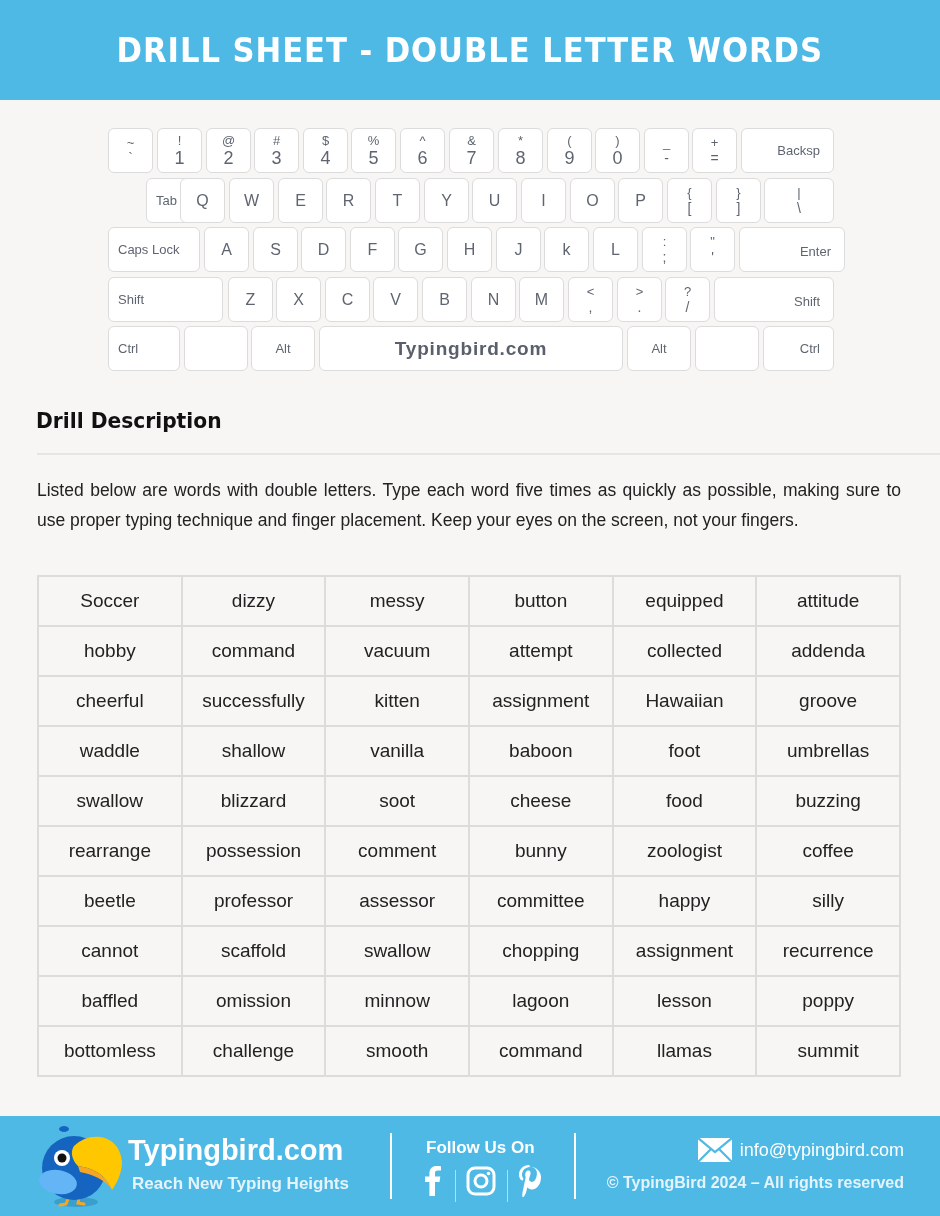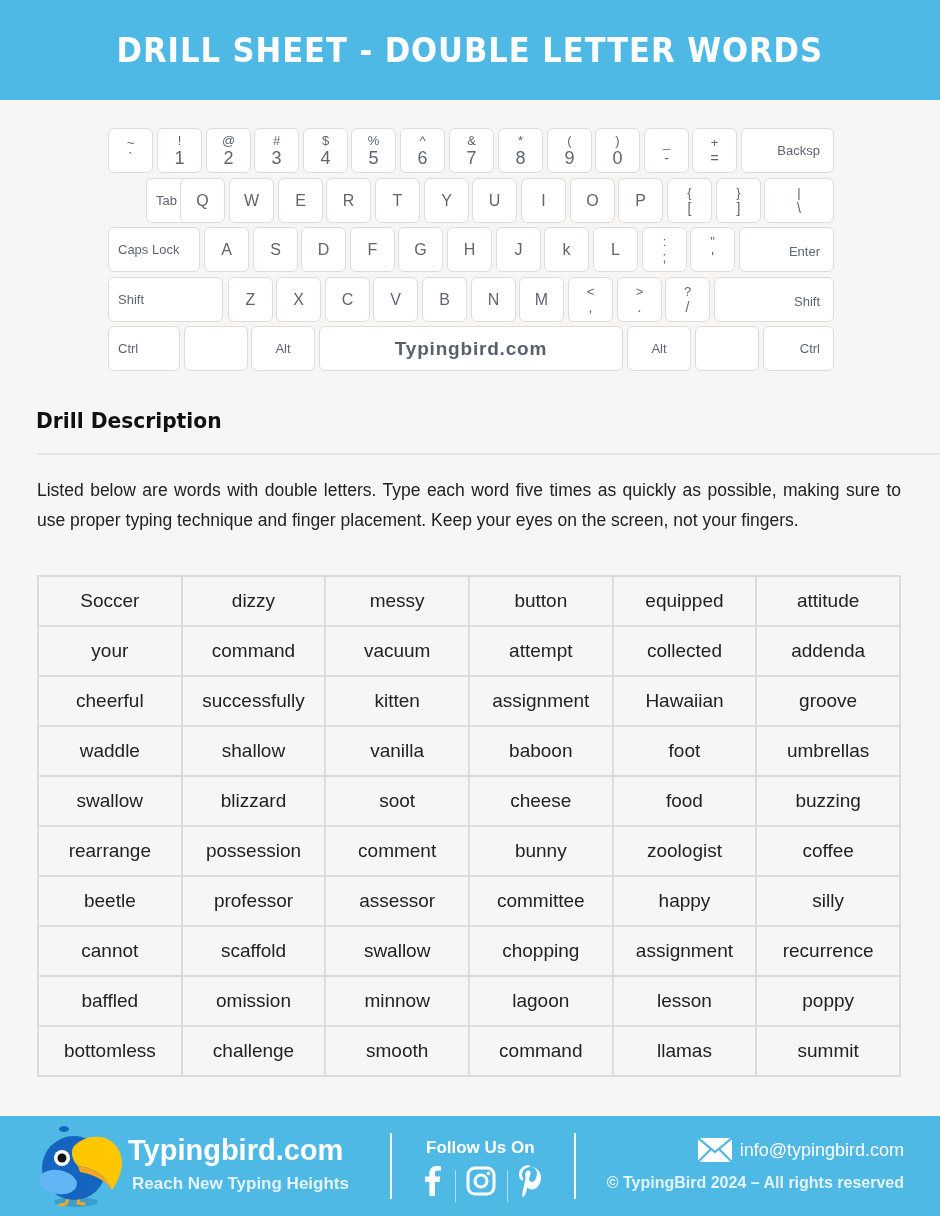--- a/index.html
+++ b/index.html
@@ -177,21 +177,21 @@
   <div class="key" style="left:544px;top:227px;width:45px;">k</div>
   <div class="key" style="left:593px;top:227px;width:45px;">L</div>
   <div class="key dual sym" style="left:642px;top:227px;width:45px;">
       <span class="top">:</span>
       <span class="bot">;</span>
     </div>
   <div class="key dual sym" style="left:690px;top:227px;width:45px;">
       <span class="top">"</span>
       <span class="bot">'</span>
     </div>
-  <div class="key mod right" style="left:739px;top:227px;width:95px;">Enter</div>
+  <div class="key mod right" style="left:739px;top:227px;width:106px;">Enter</div>
 
   <div class="key mod" style="left:108px;top:277px;width:115px;">Shift</div>
   <div class="key" style="left:228px;top:277px;width:45px;">Z</div>
   <div class="key" style="left:276px;top:277px;width:45px;">X</div>
   <div class="key" style="left:325px;top:277px;width:45px;">C</div>
   <div class="key" style="left:373px;top:277px;width:45px;">V</div>
   <div class="key" style="left:422px;top:277px;width:45px;">B</div>
   <div class="key" style="left:471px;top:277px;width:45px;">N</div>
   <div class="key" style="left:519px;top:277px;width:45px;">M</div>
   <div class="key dual sym" style="left:568px;top:277px;width:45px;">
@@ -225,21 +225,21 @@
   <tbody id="word-body">
       <tr>
         <td>Soccer</td>
         <td>dizzy</td>
         <td>messy</td>
         <td>button</td>
         <td>equipped</td>
         <td>attitude</td>
       </tr>
       <tr>
-        <td>your</td>
+        <td>hobby</td>
         <td>command</td>
         <td>vacuum</td>
         <td>attempt</td>
         <td>collected</td>
         <td>addenda</td>
       </tr>
       <tr>
         <td>cheerful</td>
         <td>successfully</td>
         <td>kitten</td>

